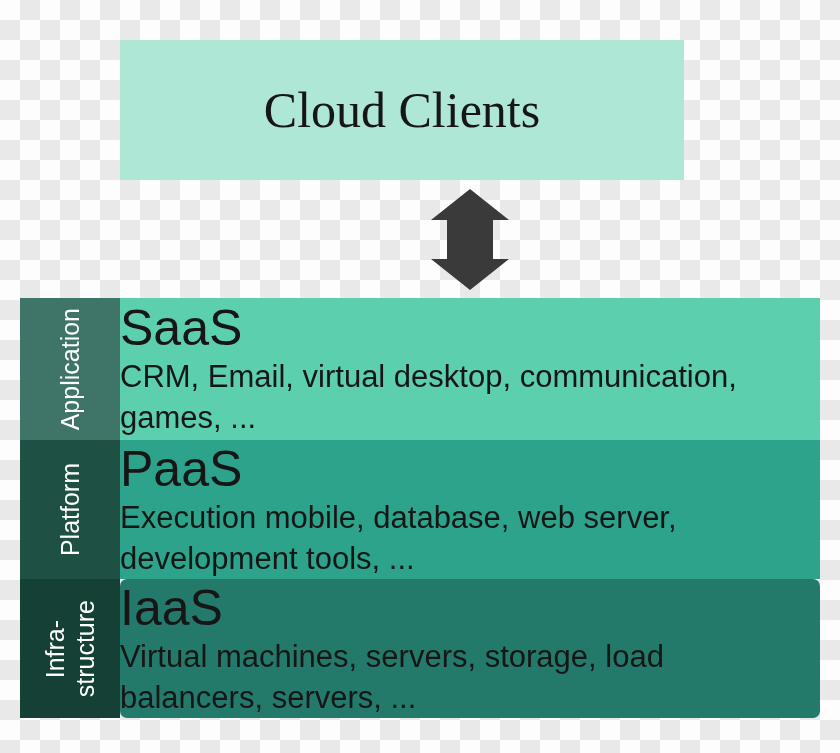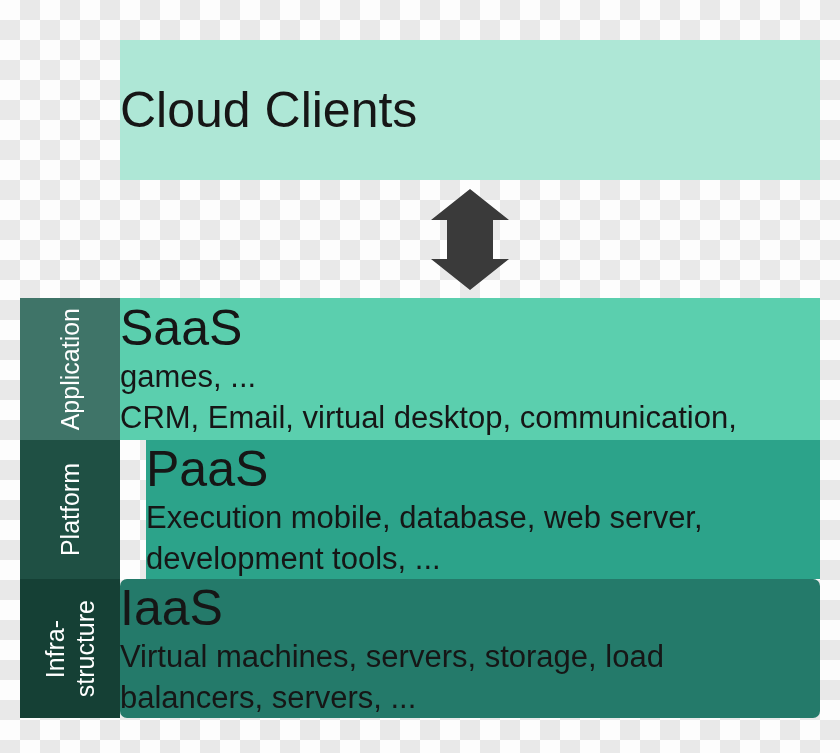--- a/index.html
+++ b/index.html
@@ -8,26 +8,27 @@
     width: 840px;
     height: 753px;
     overflow: hidden;
     font-family: "Liberation Sans", sans-serif;
     background: repeating-conic-gradient(#e9e9e9 0% 25%, #fdfdfd 0% 50%) 0 0 / 40px 40px;
   }
 
   .top-box {
     position: absolute;
     left: 120px; top: 40px;
-    width: 700px; height: 140px;
+    width: 564px; height: 140px;
     display: flex;
     flex-direction: column;
     justify-content: center;
-    text-align: left;
+    text-align: center;
     color: #161616;
+    font-family: Liberation Serif, serif;
   }
 
   .box-title {
     font-size: 50px;
     line-height: 56px;
     white-space: nowrap;
   }
   .box-sub {
     font-size: 31px;
     line-height: 41px;
@@ -103,32 +104,32 @@
   <div class="stack">
 
     <div class="layer-row row-saas">
       <div class="layer-sidebar" style="background-color: rgb(63, 116, 104);">
         <div class="side-label">
           <span>Application</span>
         </div>
       </div>
       <div class="layer-main" style="background-color: rgb(91, 207, 174);">
         <div class="layer-title">SaaS</div>
+        <div class="layer-sub">CRM, Email, virtual desktop, communication,</div>
         <div class="layer-sub">games, ...</div>
-        <div class="layer-sub">CRM, Email, virtual desktop, communication,</div>
       </div>
     </div>
 
     <div class="layer-row row-paas">
       <div class="layer-sidebar" style="background-color: rgb(31, 80, 68);">
         <div class="side-label">
           <span>Platform</span>
         </div>
       </div>
-      <div class="layer-main" style="background-color: rgb(44, 163, 138); margin-left: 26px;">
+      <div class="layer-main" style="background-color: rgb(44, 163, 138);">
         <div class="layer-title">PaaS</div>
         <div class="layer-sub">Execution mobile, database, web server,</div>
         <div class="layer-sub">development tools, ...</div>
       </div>
     </div>
 
     <div class="layer-row row-iaas">
       <div class="layer-sidebar" style="background-color: rgb(21, 64, 53);">
         <div class="side-label">
           <span>Infra-</span>

